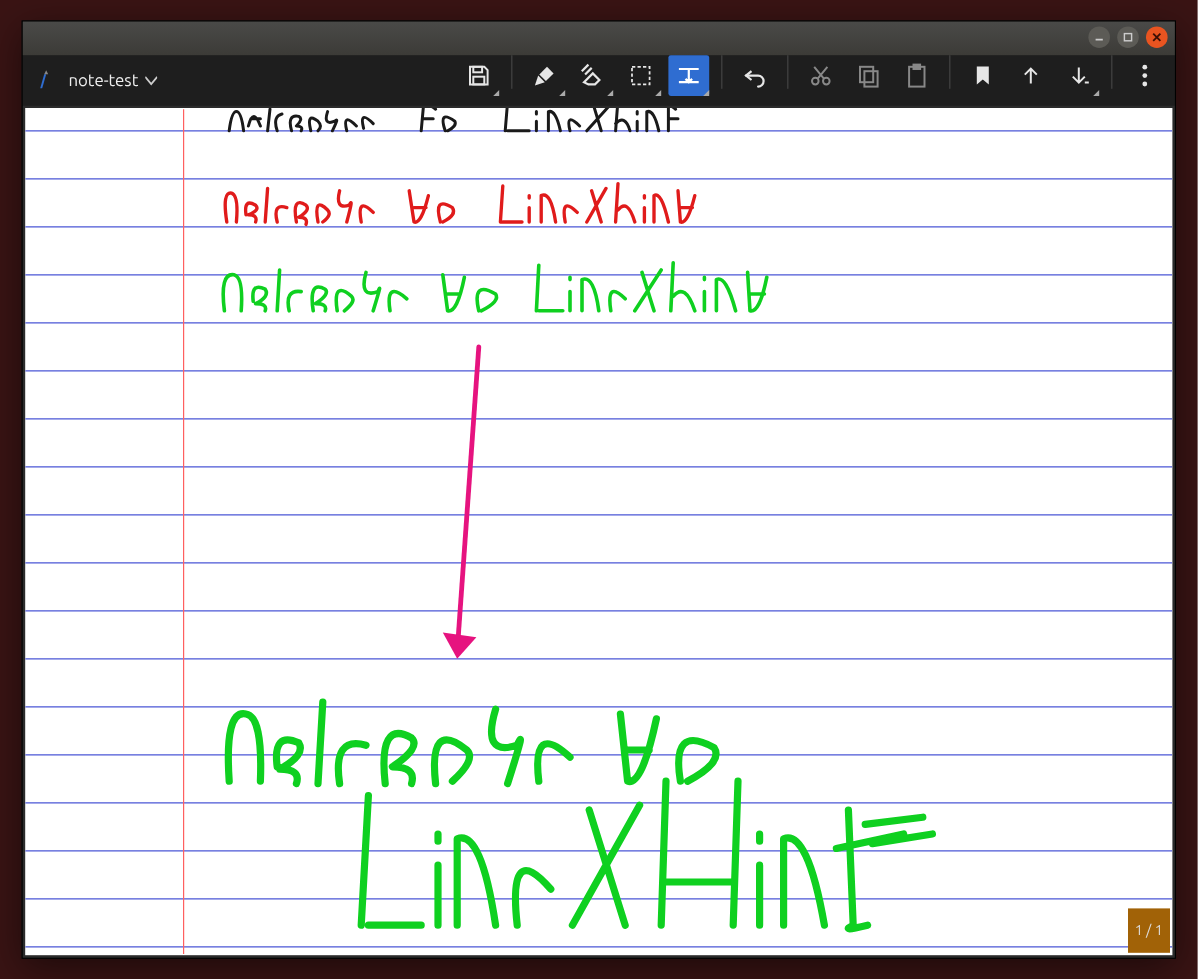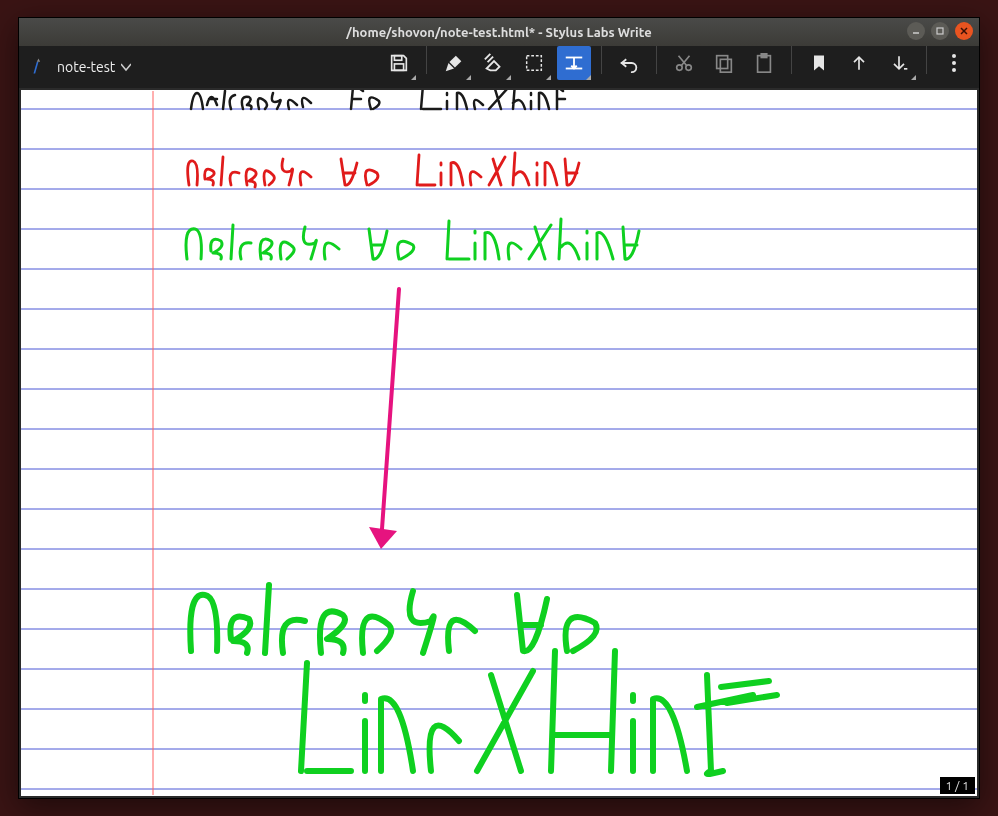--- a/index.html
+++ b/index.html
@@ -17,29 +17,28 @@
   .tbtn.sel{background:#2f6dd1}
   .tbtn+.tbtn{margin-left:2px}
   .sep{width:1px;height:28px;background:#444;margin:0 6px}
   .drop{position:absolute;right:0;bottom:0;width:0;height:0;border-left:5px solid transparent;border-bottom:5px solid #aaa}
   .canvas-wrap{flex:1;position:relative;background:#2b2b2b;padding:2px;overflow:hidden}
   .paper{position:absolute;left:2px;right:2px;top:2px;bottom:2px;background:#fff}
   .paper svg{position:absolute;left:0;top:0;width:100%;height:100%}
   .lines line{stroke:#4a56d6;stroke-width:1}
   .margin{stroke:#ff6060;stroke-width:1}
   .hw{stroke-linecap:round;stroke-linejoin:round;fill:none}
-  .page-ind{position:absolute;right:4px;bottom:4px;background:#000000;color:#ddd;font-size:12px;padding:2px 6px}
+  .page-ind{position:absolute;right:4px;bottom:4px;background:#a16207;color:#ddd;font-size:12px;padding:12px 6px}
 </style>
 </head>
 <body>
 
 <div class="window">
 
   <div class="titlebar">
-    <span>/home/shovon/note-test.html* - Stylus Labs Write</span>
     <div class="win-controls">
       <div class="win-btn min">
         <svg width="10" height="10">
             <line x1="2" y1="7" x2="8" y2="7" stroke="#ccc" stroke-width="1.5"></line>
           </svg>
       </div>
       <div class="win-btn max">
         <svg width="10" height="10">
             <rect x="2" y="2" width="6" height="6" fill="none" stroke="#ccc" stroke-width="1.2"></rect>
           </svg>

